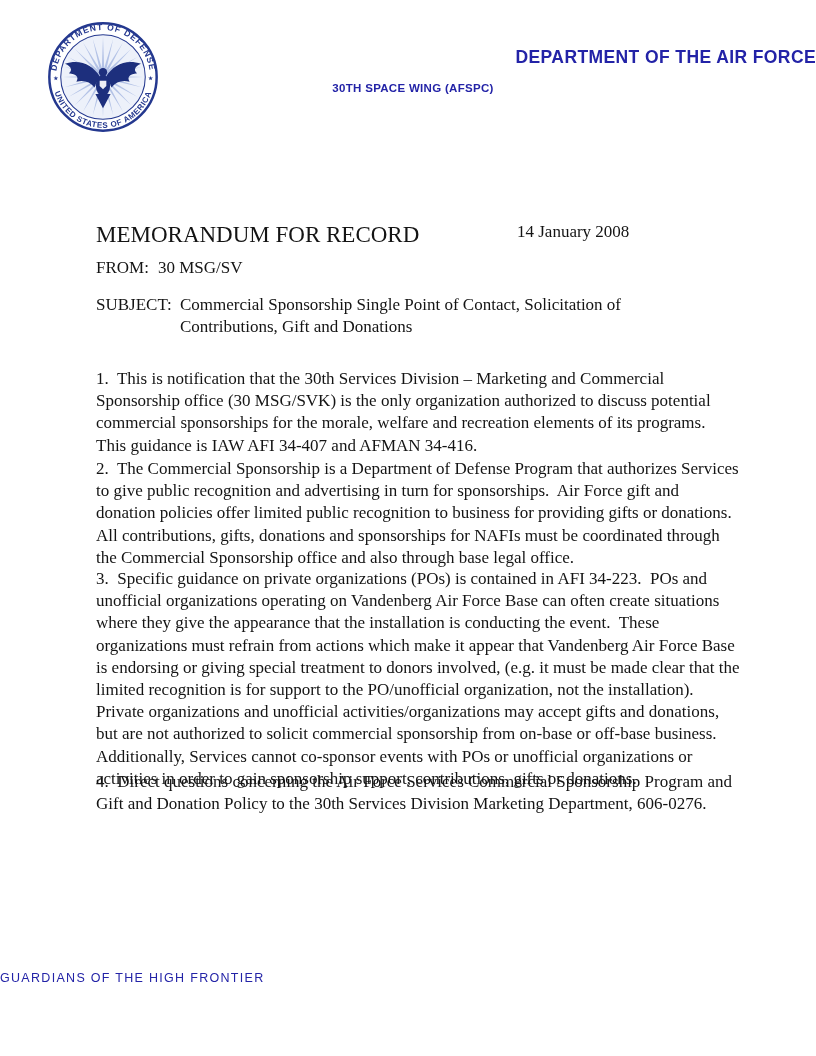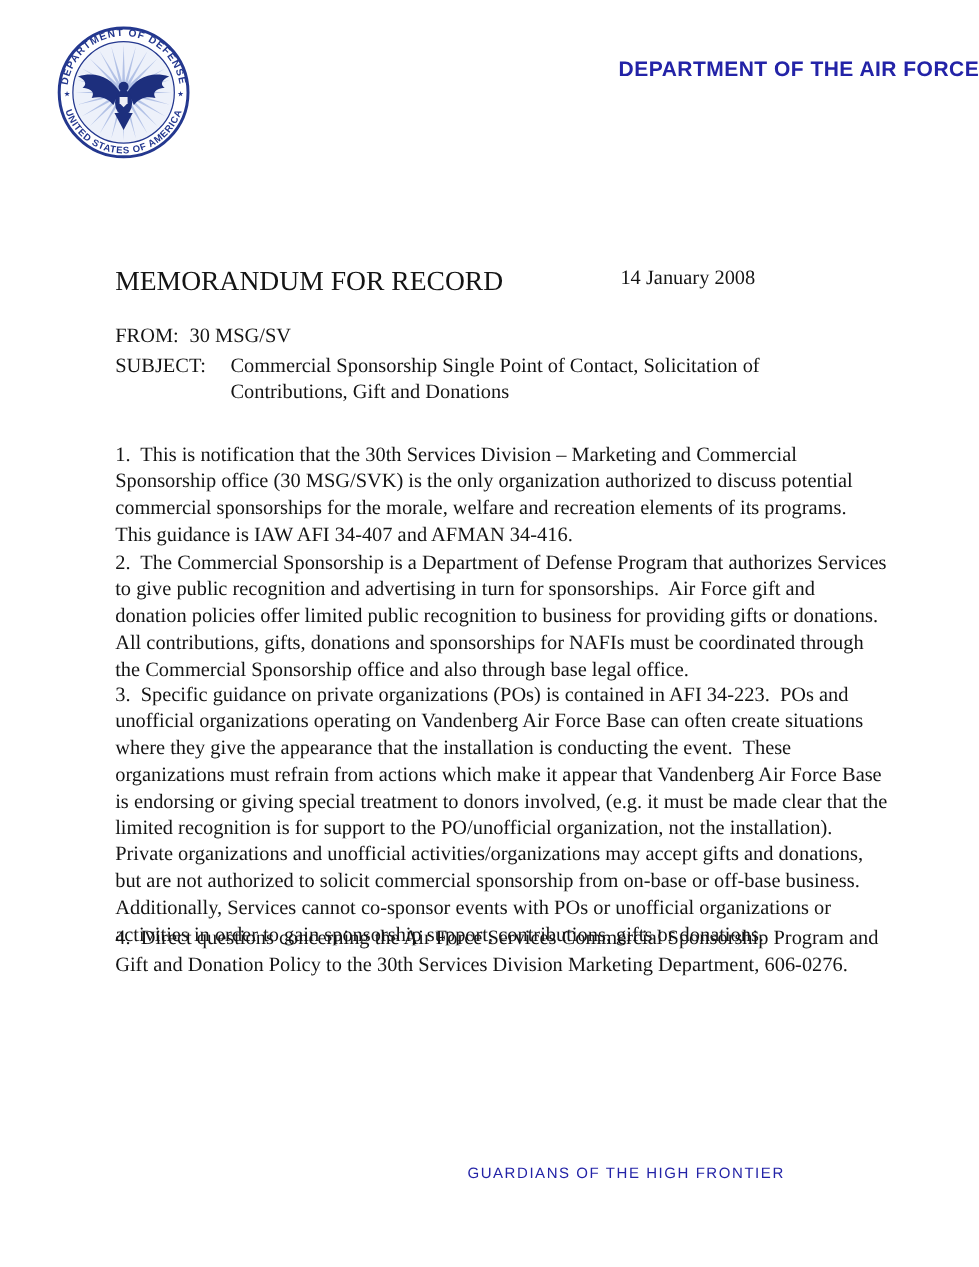--- a/index.html
+++ b/index.html
@@ -17,35 +17,35 @@
     font-size:17.5px; letter-spacing:.4px; color:var(--accent);
   }
   .lh-org {
     position:absolute; top:82px; left:10px; width:806px; text-align:center;
     font-family:"Liberation Sans", sans-serif; font-weight:bold;
     font-size:11.5px; letter-spacing:.3px; color:var(--accent);
   }
   
   .memo-heading { position:absolute; top:222px; left:96px; font-size:23px; }
   .memo-date    { position:absolute; top:222px; left:517px; font-size:17px; }
-  .memo-from    { position:absolute; top:258px; left:96px; font-size:17px;margin-top:12px; }
+  .memo-from    { position:absolute; top:258px; left:96px; font-size:17px; }
   .memo-from .val { margin-left:9px; }
-  .subject-row  { position:absolute; top:294px; left:96px; width:624px; display:flex; font-size:17px; line-height:22px;gap:12px; }
+  .subject-row  { position:absolute; top:294px; left:96px; width:624px; display:flex; font-size:17px; line-height:22px; }
   .subject-label{ flex:none; width:84px; }
   .subject-text { width:510px; }
   
   .para {
     position:absolute; left:96px; width:645px;
     font-size:17px; line-height:22.2px; white-space:pre-wrap;
   }
   .p1 { top:368px; } .p2 { top:458px; } .p3 { top:568px; } .p4 { top:771px; }
   
   .sig { position:absolute; top:899px; left:443px; font-size:17px; line-height:22.5px; }
   .footer {
-    position:absolute; top:971px; left:0; width:654px; text-align:right;
+    position:absolute; top:971px; left:0; width:654px; text-align:left;
     font-family:"Liberation Sans", sans-serif; font-size:12.5px;
     letter-spacing:1.3px; color:var(--accent);
   }
 </style>
 </head>
 <body>
 
 <div class="page">
 
   <svg class="seal" viewBox="0 0 120 120" aria-hidden="true">
@@ -96,20 +96,21 @@
       </text>
       <text font-size="8.4" letter-spacing="0.6">
         <textPath href="#sealBotArc" startOffset="50%" text-anchor="middle">UNITED STATES OF AMERICA</textPath>
       </text>
       <text x="8" y="63" font-size="5.5">★</text>
       <text x="107.5" y="63" font-size="5.5">★</text>
     </g>
   </svg>
 
   <div class="lh-dept">DEPARTMENT OF THE AIR FORCE</div>
+  <div class="lh-org">30TH SPACE WING (AFSPC)</div>
 
   <div class="memo-heading">MEMORANDUM FOR RECORD</div>
   <div class="memo-date">14 January 2008</div>
 
   <div class="memo-from">
     <span>FROM:</span><span class="val">30 MSG/SV</span>
   </div>
 
   <div class="subject-row">
     <span class="subject-label">SUBJECT:</span>

